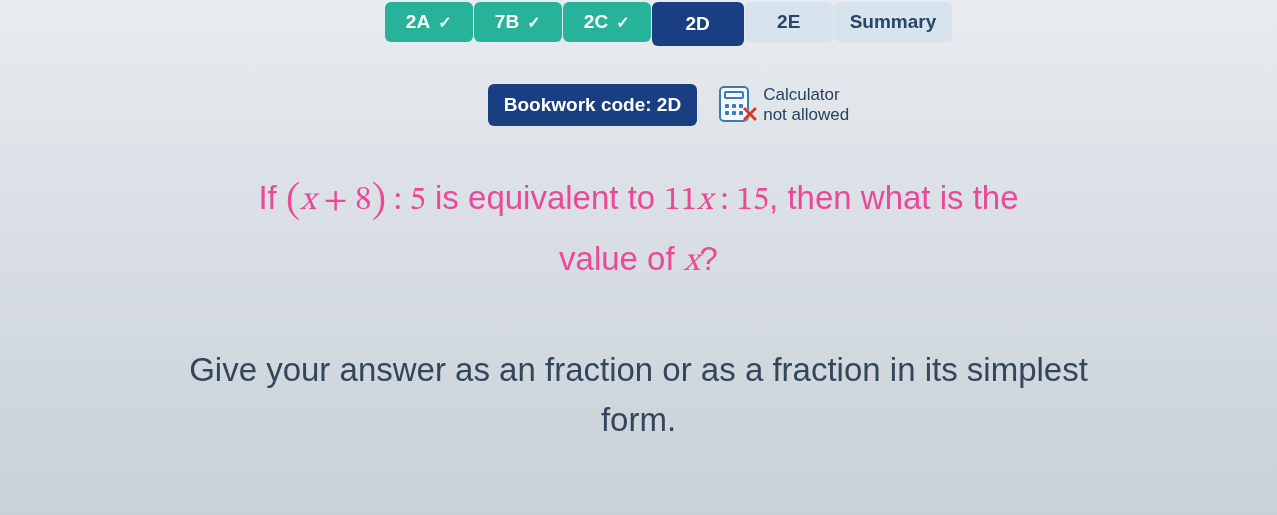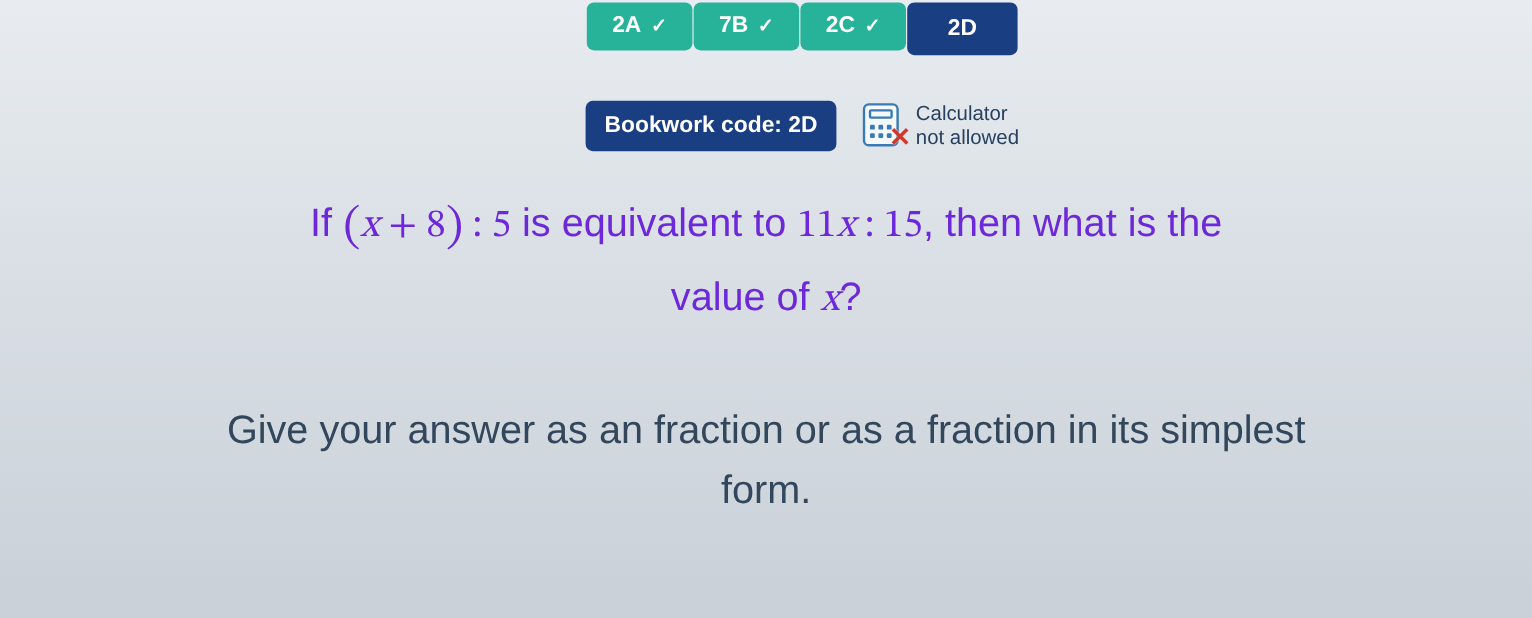--- a/index.html
+++ b/index.html
@@ -97,22 +97,22 @@
     right: -6px; bottom: -4px;
     color: #d13a2b;
     font-weight: 900;
     font-size: 22px;
     text-shadow: 0 0 1px #fff;
   }
   .calc-text { color:#28415e; font-size:17px; line-height:1.2; }
 
   .question {
     text-align: center;
-    margin-top: 33px;
-    color: #6d28d9;
+    margin-top: 45px;
+    color: #ec4899;
     font-size: 33px;
     line-height: 1.55;
     padding: 0 10px;
   }
   .math { font-family: "Cambria Math","STIX Two Math","Times New Roman",serif; }
   .mathit { font-style: italic; }
   .question .paren { font-size: 40px; vertical-align: -3px; }
 
   .hint {
     text-align: center;
@@ -134,20 +134,26 @@
   <div class="tab tab-done">
     <span>7B</span>
     <span class="check">✓</span>
   </div>
   <div class="tab tab-done">
     <span>2C</span>
     <span class="check">✓</span>
   </div>
   <div class="tab tab-active">
     <span>2D</span>
+  </div>
+  <div class="tab tab-future">
+    <span>2E</span>
+  </div>
+  <div class="tab tab-summary">
+    <span>Summary</span>
   </div>
 </div>
 
 <div class="meta-row">
   <div class="bookwork">Bookwork code: 2D</div>
   <div class="calc-wrap">
     <div class="calc-icon">
       <div class="calc-body"></div>
       <div class="calc-screen"></div>
       <div class="calc-dots">

